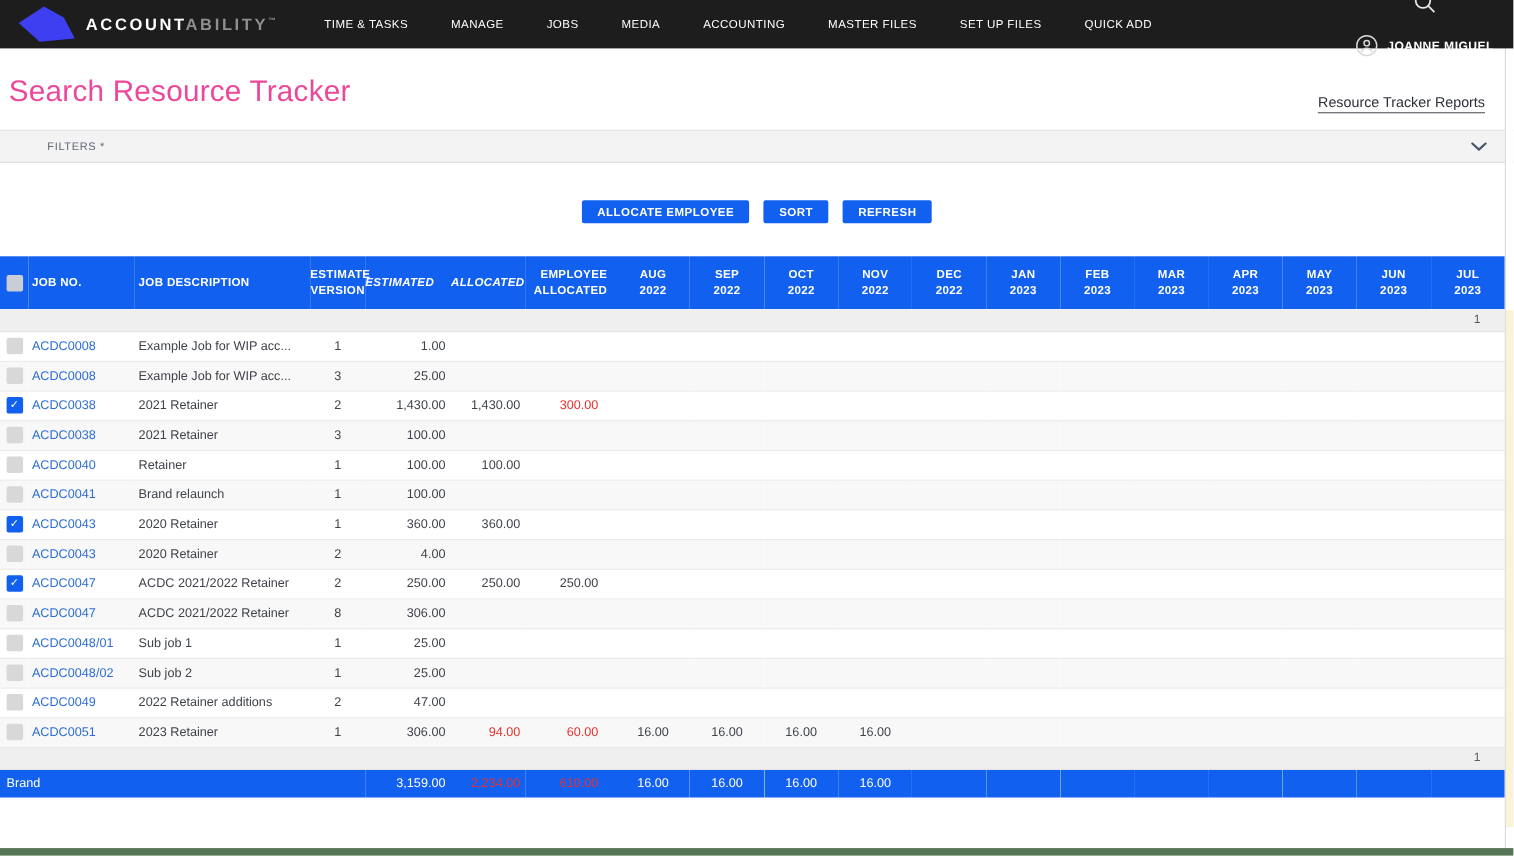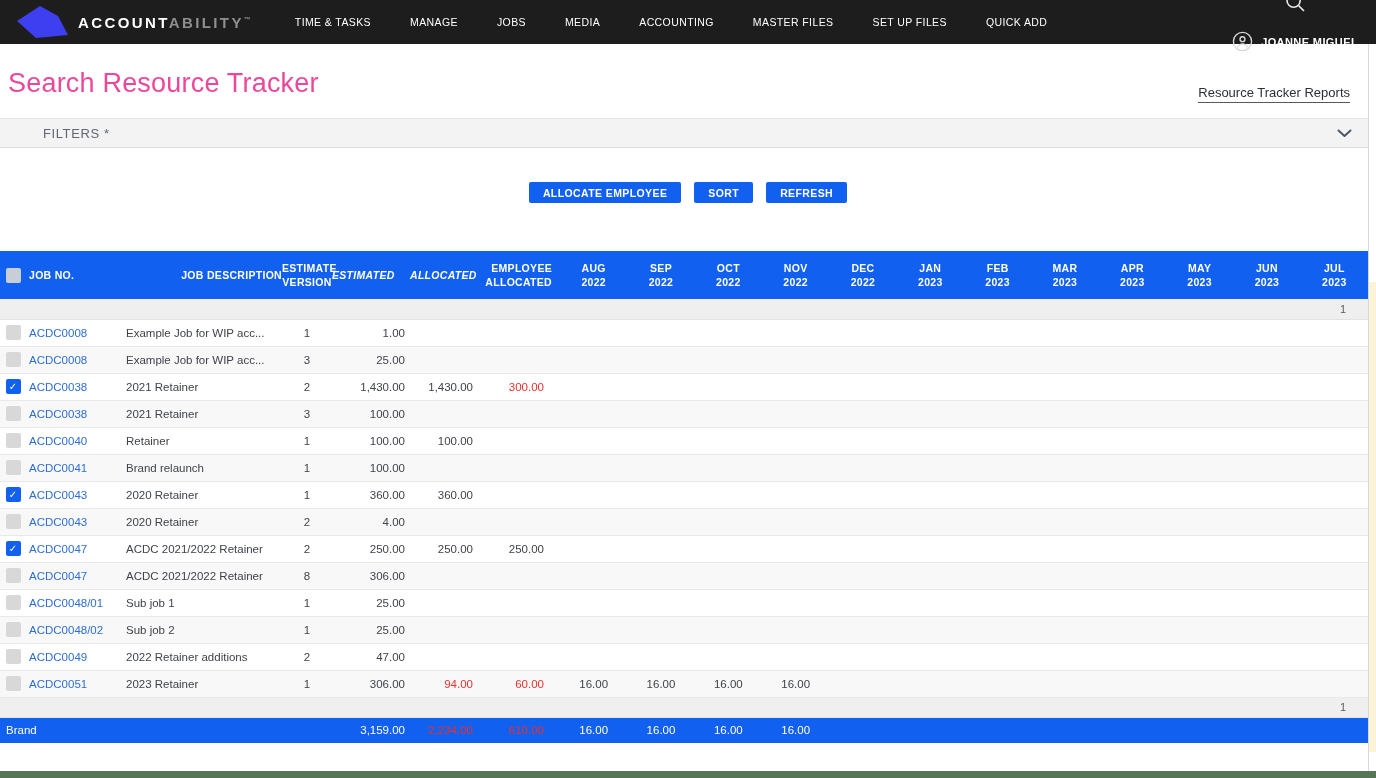--- a/index.html
+++ b/index.html
@@ -18,30 +18,30 @@
   .nav-item { color:#ffffff; font-size:10.5px; font-weight:normal; letter-spacing:0.4px; cursor:pointer; white-space:nowrap; }
   .topbar-right { margin-left:auto; display:flex; align-items:center; gap:18px;flex-direction:column; }
   .icon-btn { display:flex; align-items:center; cursor:pointer; }
   .user { display:flex; align-items:center; gap:8px; color:#ffffff; font-size:11px; font-weight:bold; letter-spacing:0.4px; cursor:pointer; white-space:nowrap; }
   
   .page-head { position:relative; padding:24px 0 0 8px; height:74px; }
   .page-title { font-size:27px; font-weight:400; color:#ec4899; letter-spacing:0.2px; }
   .reports-link { position:absolute; right:26px; top:41px; font-size:13px; color:#2b2f36; text-decoration:none; border-bottom:1px solid #55595f; padding-bottom:2px; cursor:pointer; white-space:nowrap; }
   
   .filters-bar { height:30px; background:#f3f3f4; border-top:1px solid #e3e3e3; border-bottom:1px solid #dcdcdc; display:flex; align-items:center; padding:0 24px 0 22px; cursor:pointer; }
-  .filters-label { font-size:13px; color:#5f6774; letter-spacing:0.6px;padding-left:21px; }
+  .filters-label { font-size:10px; color:#5f6774; letter-spacing:0.6px;padding-left:21px; }
   .filters-chevron { margin-left:auto; display:flex; align-items:center; }
   
   .toolbar { margin-top:34px; display:flex; justify-content:center; gap:13px; }
   .btn { background:#1160ef; color:#ffffff; border:none; height:21px; padding:0 14px; font-family:"Liberation Sans",sans-serif; font-size:10.5px; font-weight:bold; letter-spacing:0.4px; border-radius:2px; cursor:pointer; }
   
-  table.grid { table-layout:fixed; width:1368px; border-collapse:collapse; margin-top:48px; }
+  table.grid { table-layout:fixed; width:1368px; border-collapse:collapse; margin-top:30px; }
   thead th { background:#1160ef; color:#ffffff; font-size:10.5px; font-weight:bold; letter-spacing:0.3px; height:48px; vertical-align:middle; line-height:1.35; padding:0; }
   th.l { text-align:left; padding-left:3px; }
-  th.l2 { text-align:right; padding-left:4px; }
+  th.l2 { text-align:left; padding-left:4px; }
   th.c { text-align:center; }
   th.r { text-align:left; padding-right:5px;font-style:italic; }
   th.emp { text-align:right; padding-right:8px; }
   td { font-size:11.5px; color:#3f434a; height:27px; border-bottom:1px solid #e9e9e9; padding:0; white-space:nowrap; overflow:hidden; }
   td.l { text-align:left; padding-left:3px; }
   td.desc { text-align:left; padding-left:4px; }
   td.c { text-align:center; }
   td.r { text-align:right; padding-right:5px; }
   td.emp { text-align:right; padding-right:16px; }
   tbody tr:nth-child(odd) { background:#f8f8f8; }

